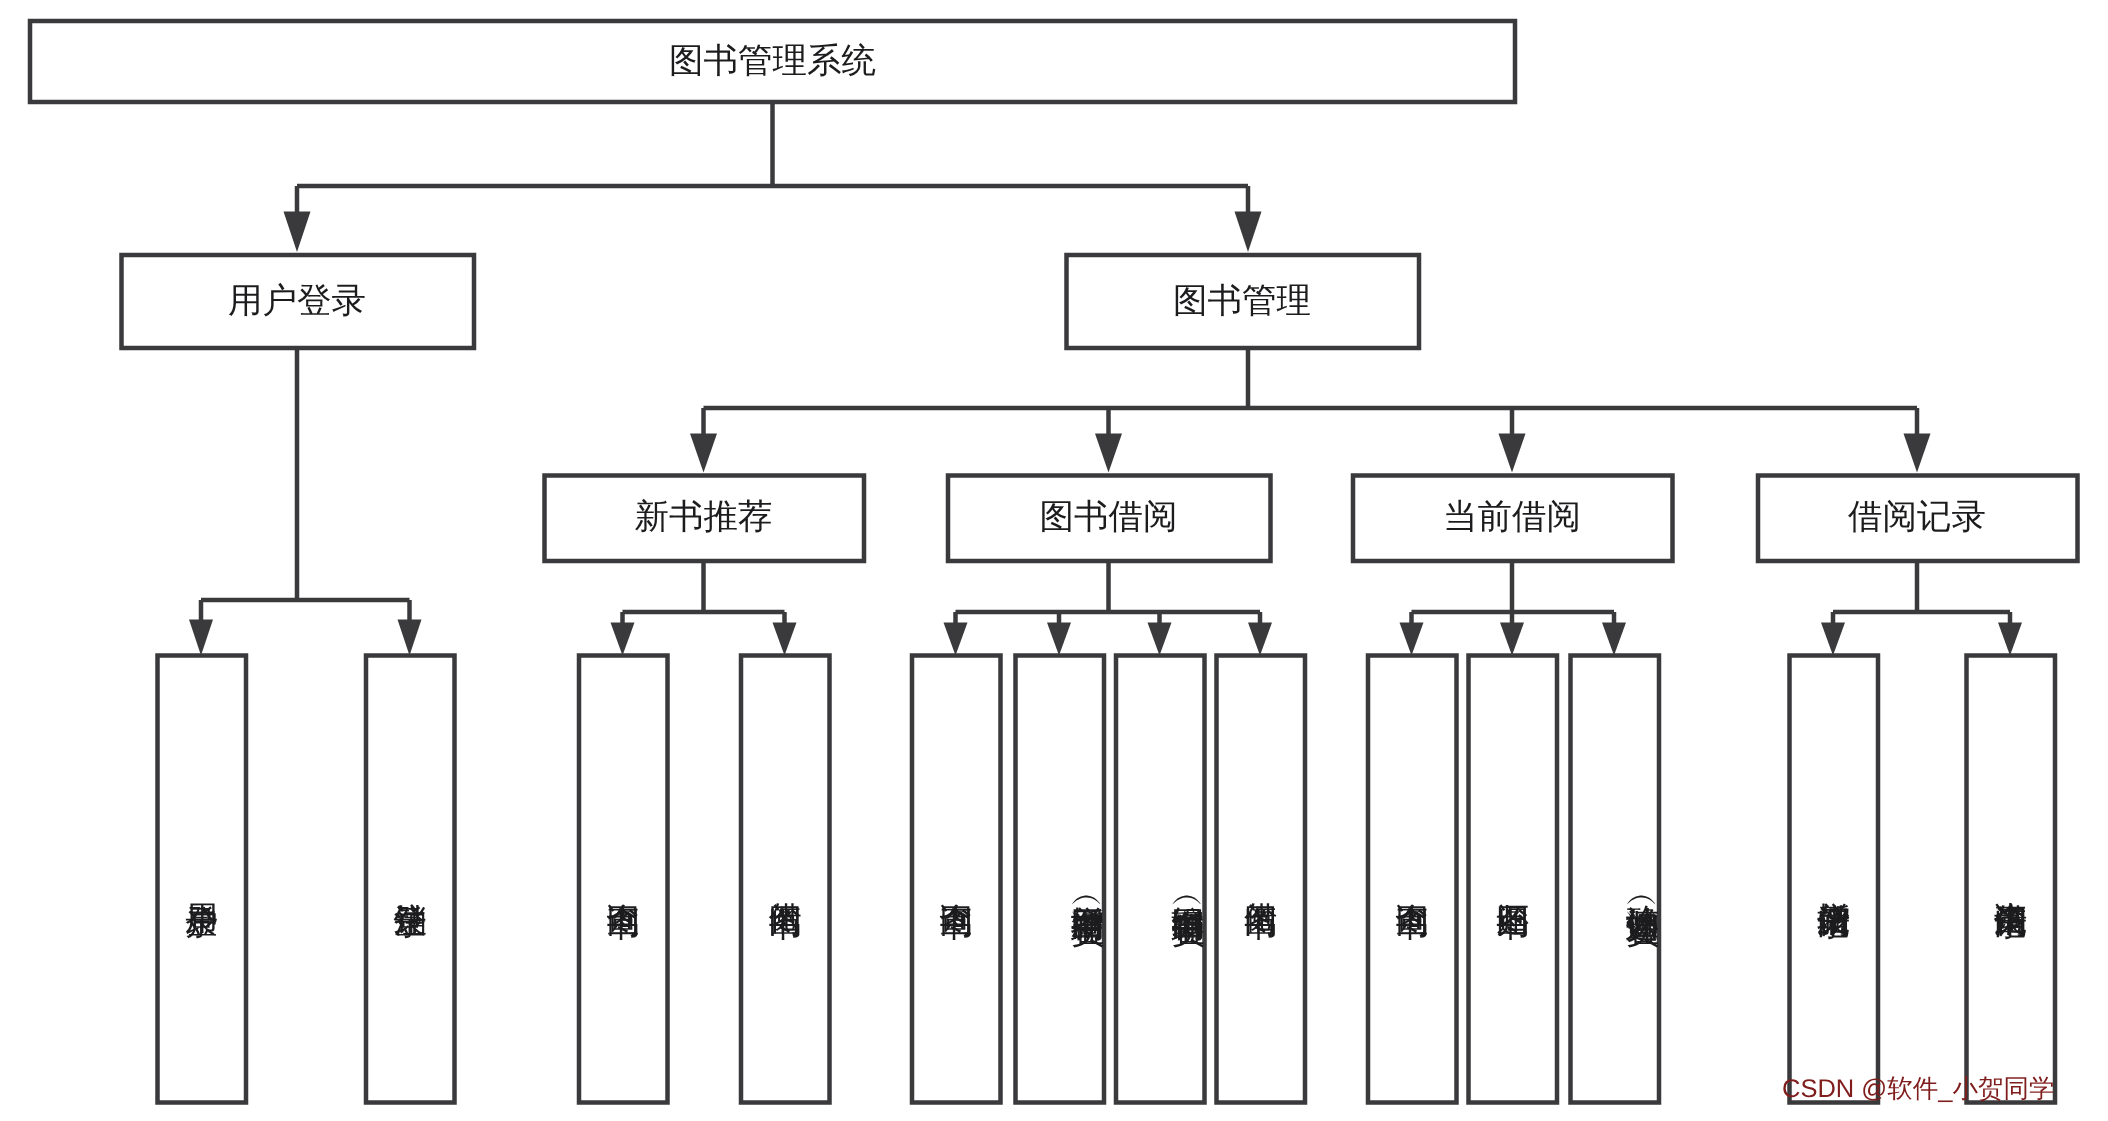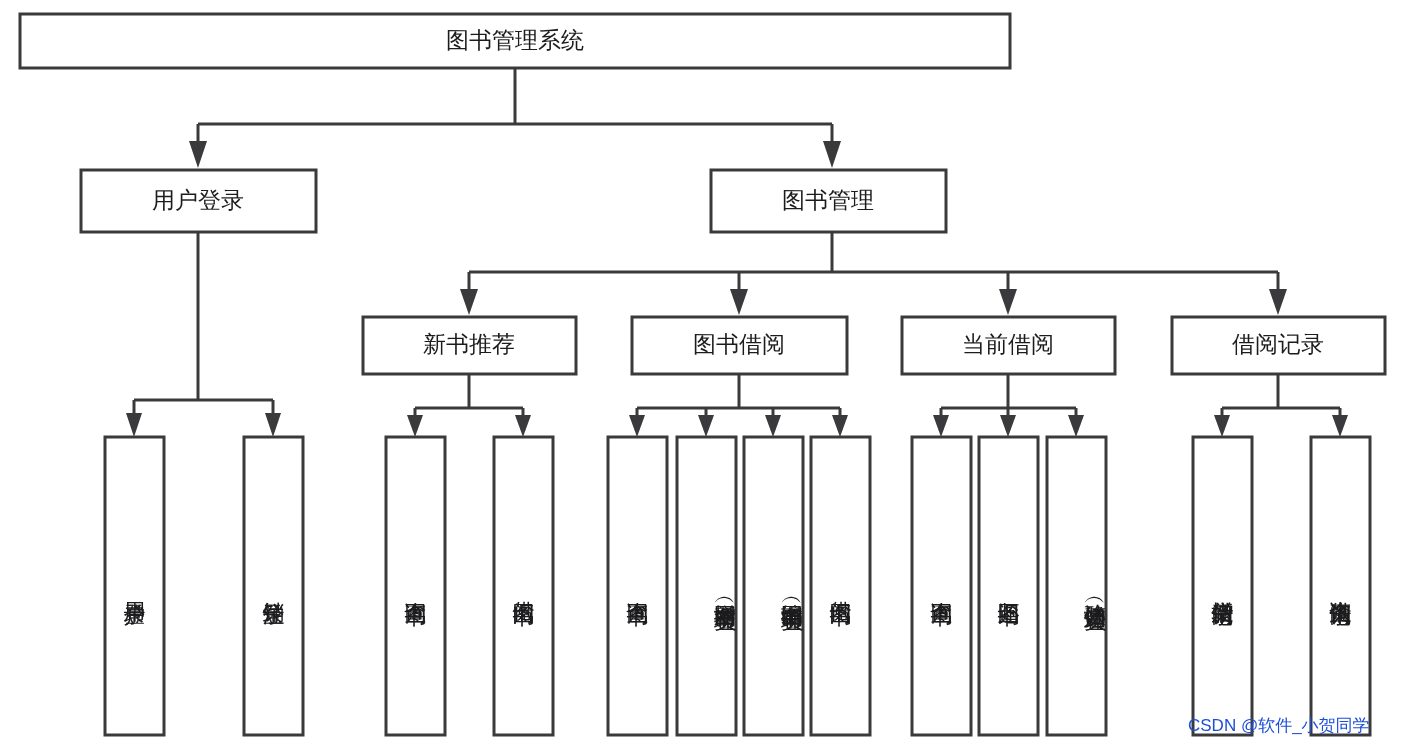--- a/index.html
+++ b/index.html
@@ -63,21 +63,21 @@
     text-align: center;
     display: flex;
     align-items: center;
     justify-content: center;
     pointer-events: none;
   }
   .watermark {
     position: absolute;
     font-family: "Liberation Sans", "DejaVu Sans", sans-serif;
     font-size: 17px;
-    color: #1d4ed8;
+    color: #7f1d1d;
     left: 1188px;
     top: 714px;
     white-space: nowrap;
   }
 </style>
 </head>
 <body>
 
 <div id="diagram-root">
 

